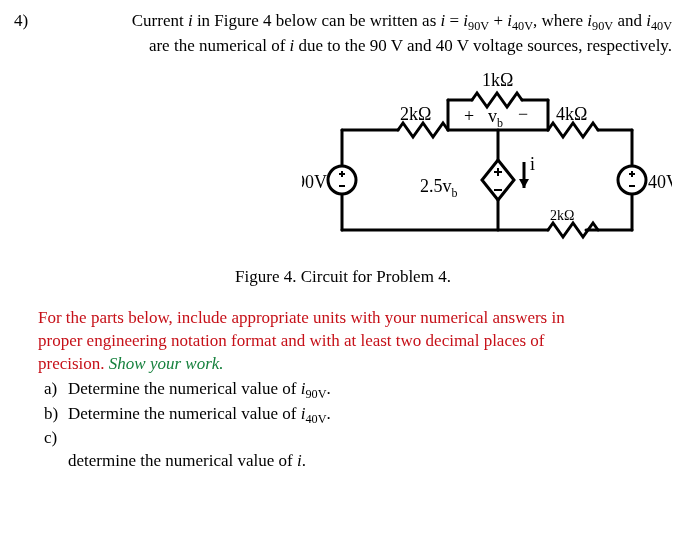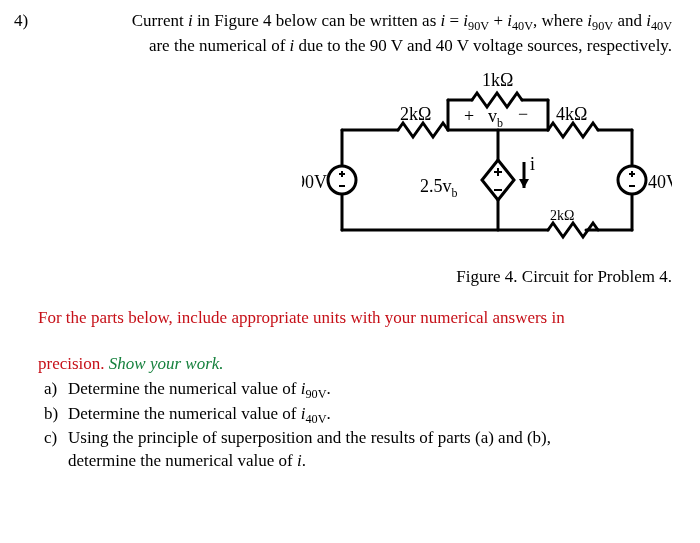--- a/index.html
+++ b/index.html
@@ -17,21 +17,21 @@
     .q-num { width: 30px; flex-shrink: 0; }
     .q-body { flex: 1; text-align: right; }
     .ital { font-style: italic; }
     .sub { font-size: 0.72em; vertical-align: sub; }
     .figure-wrap {
       display: flex;
       justify-content: flex-end;
       margin: 12px 0 4px 0;
     }
     .circuit-svg { width: 370px; height: 190px; }
-    .fig-caption { text-align: right; margin: 6px 0 18px 0; }
+    .fig-caption { text-align: center; margin: 6px 0 18px 0; }
     .instruction { color: #c61018; margin-left: 24px; }
     .instruction .showwork { color: #15803d; font-style: italic; }
     .parts { margin-left: 30px; margin-top: 2px; }
     .part { display: flex; }
     .part-letter { width: 24px; flex-shrink: 0; }
     .part-text { flex: 1; }
     
     .hw { font-family: 'Comic Sans MS', 'Segoe Script', cursive; font-size: 18px; fill: #000; }
     .hws { font-family: 'Comic Sans MS', 'Segoe Script', cursive; font-size: 14px; fill: #000; }
   </style>
@@ -112,37 +112,37 @@
     <text class="hw" x="118" y="122"><tspan>2.5v</tspan><tspan dy="5" font-size="12">b</tspan></text>
     <text class="hw" x="228" y="100">i</text>
     <text class="hws" x="248" y="150">2kΩ</text>
   </svg>
 </div>
 
 <div class="fig-caption">Figure 4. Circuit for Problem 4.</div>
 
 <div class="instruction">
   <span>For the parts below, include appropriate units with your numerical answers in</span><br>
-  <br>
+  <span>proper engineering notation format and with at least two decimal places of</span><br>
   <span>precision.</span><span class="showwork"> Show your work.</span>
 </div>
 
 <div class="parts">
   <div class="part">
     <div class="part-letter">a)</div>
     <div class="part-text">
       <span>Determine the numerical value of </span><span class="ital">i</span><span class="sub">90V</span><span>.</span>
     </div>
   </div>
   <div class="part">
     <div class="part-letter">b)</div>
     <div class="part-text">
       <span>Determine the numerical value of </span><span class="ital">i</span><span class="sub">40V</span><span>.</span>
     </div>
   </div>
   <div class="part">
     <div class="part-letter">c)</div>
     <div class="part-text">
-      <span>Using the principle of superposition and the results of parts (a) and (b),</span><br>
+      <br>
       <span>determine the numerical value of </span><span class="ital">i</span><span>.</span>
     </div>
   </div>
 </div>
 
 </body></html>

